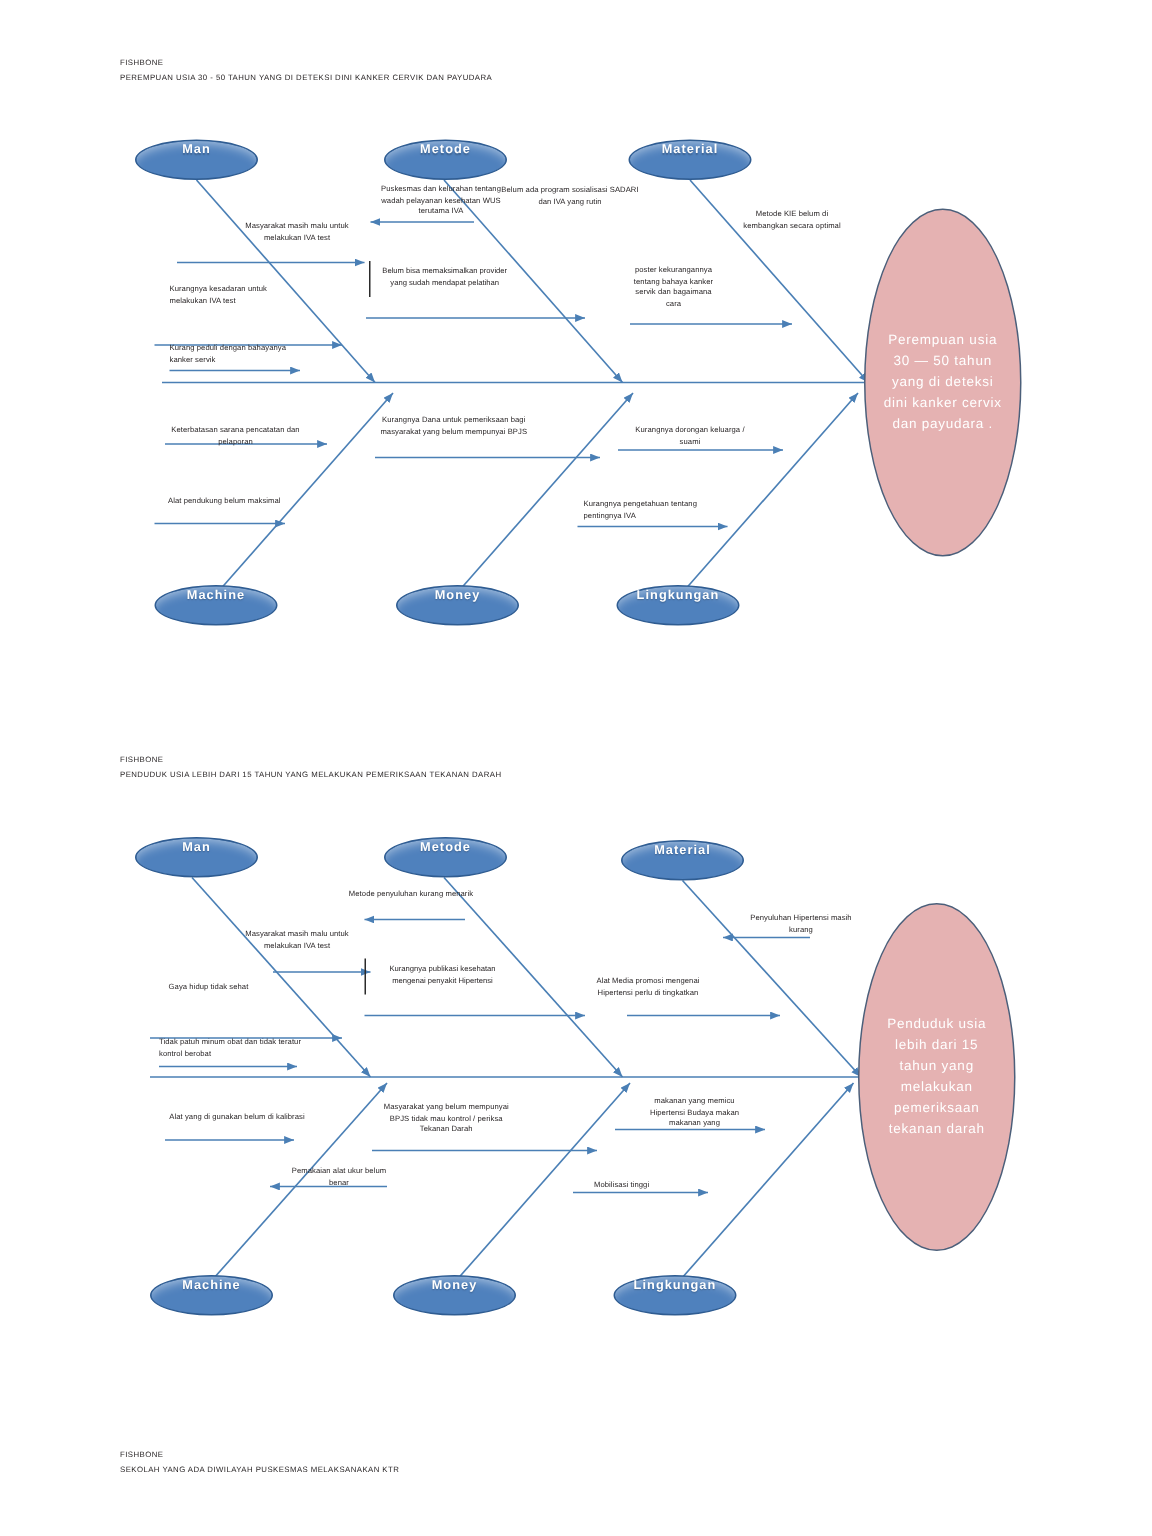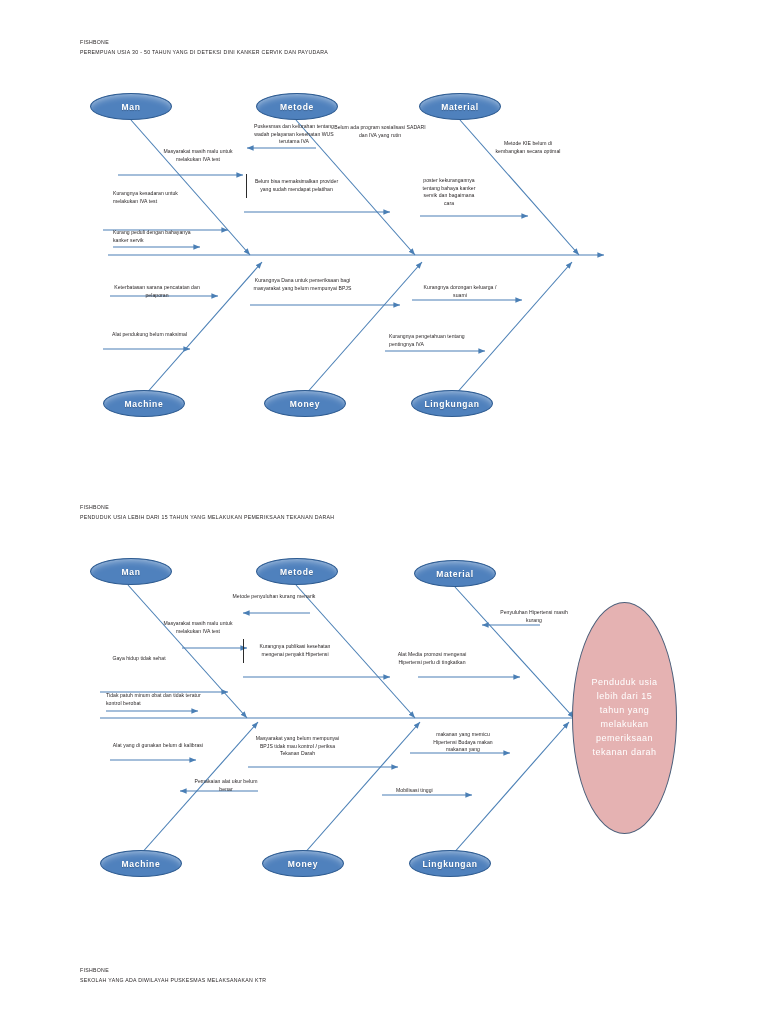--- a/index.html
+++ b/index.html
@@ -53,21 +53,21 @@
   
   .cat {
     position: absolute;
     width: 82px;
     height: 27px;
     border-radius: 50%;
     background: #4f81bd;
     border: 1px solid #2f5c91;
     box-shadow: inset 0 5px 7px -4px rgba(255,255,255,0.55);
     display: flex;
-    align-items: center;
+    align-items: flex-start;
     justify-content: center;
     box-sizing: border-box;
   }
   .cat span {
     color: #ffffff;
     font-size: 8.5px;
     font-weight: bold;
     letter-spacing: 0.7px;
     text-shadow: 0 1px 1px rgba(0,0,0,0.25);
   }
@@ -178,20 +178,23 @@
     <div class="cat" style="left:103px; top:390px;">
       <span>Machine</span>
     </div>
     <div class="cat" style="left:264px; top:390px;">
       <span>Money</span>
     </div>
     <div class="cat" style="left:411px; top:390px;">
       <span>Lingkungan</span>
     </div>
 
+    <div class="head" style="left:576px; top:139px;">
+      <span>Perempuan usia 30 — 50 tahun yang di deteksi dini kanker cervix dan payudara .</span>
+    </div>
 
     <div class="cause c" style="left:158px; top:148px; width:80px;">Masyarakat masih malu untuk melakukan IVA test</div>
     <div class="cause l" style="left:113px; top:190px; width:80px;">Kurangnya kesadaran untuk melakukan IVA test</div>
     <div class="cause l" style="left:113px; top:229px; width:90px;">Kurang peduli dengan bahayanya kanker servik</div>
 
     <div class="cause c" style="left:248px; top:123px; width:92px;">Puskesmas dan kelurahan tentang wadah pelayanan kesehatan WUS terutama IVA</div>
     <div class="note-box" style="left:246px; top:174px; width:97px;">Belum bisa memaksimalkan provider yang sudah mendapat pelatihan</div>
     <div class="cause c" style="left:330px; top:124px; width:100px;">Belum ada program sosialisasi SADARI dan IVA yang rutin</div>
 
     <div class="cause c" style="left:492px; top:140px; width:72px;">Metode KIE belum di kembangkan secara optimal</div>

